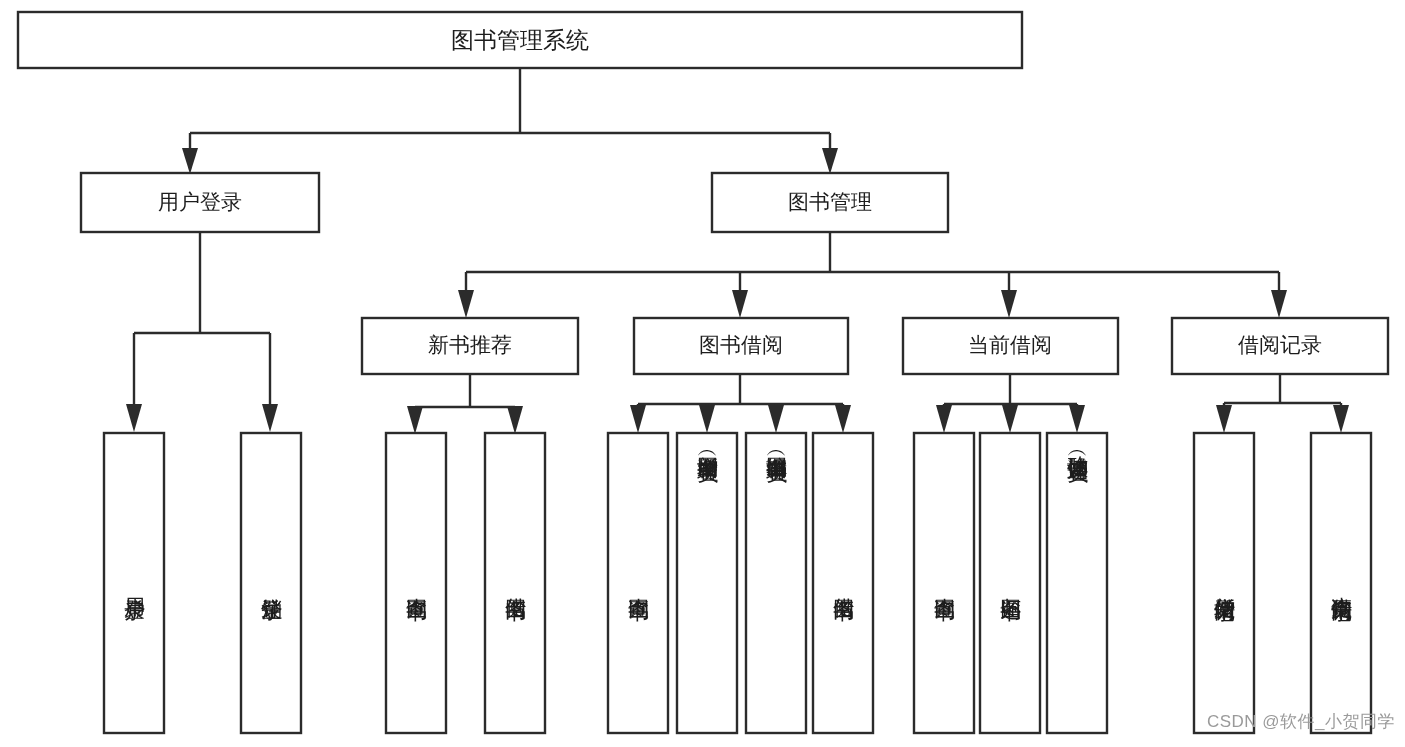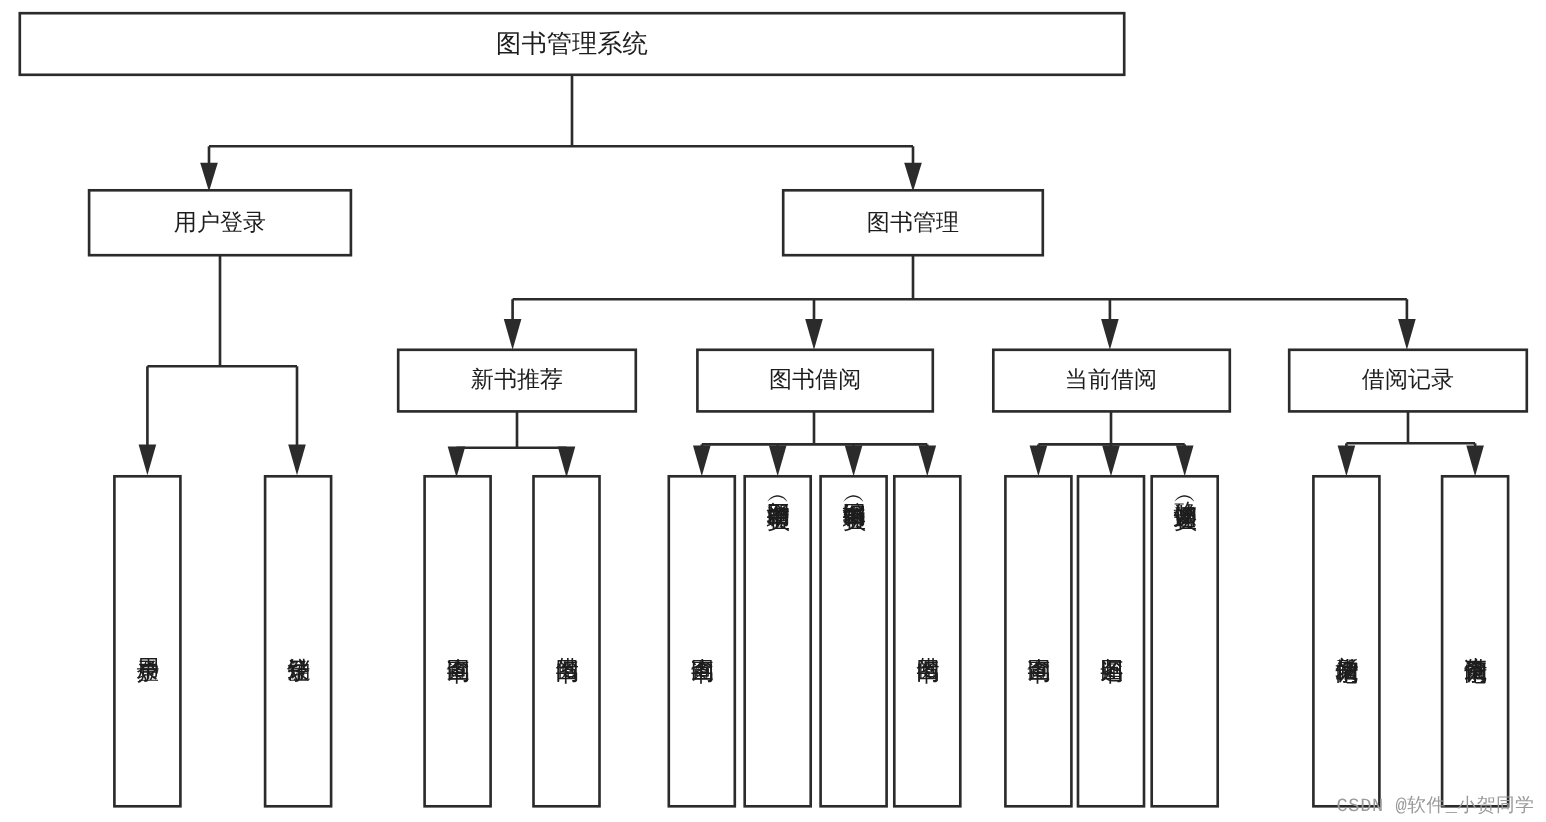--- a/index.html
+++ b/index.html
@@ -64,22 +64,22 @@
     color: #1d1d1d;
     writing-mode: vertical-rl;
     text-orientation: upright;
     letter-spacing: 1px;
     white-space: nowrap;
     text-align: center;
   }
   #watermark {
     position: absolute;
     right: 10px;
-    bottom: 4px;
-    font-family: Liberation Mono, monospace;
+    bottom: 14px;
+    font-family: Liberation Sans, sans-serif;
     font-size: 17px;
     color: #9a9a9a;
     letter-spacing: 0.5px;
     white-space: nowrap;
   }
 </style>
 </head>
 <body>
 
 <div id="diagram-root">

